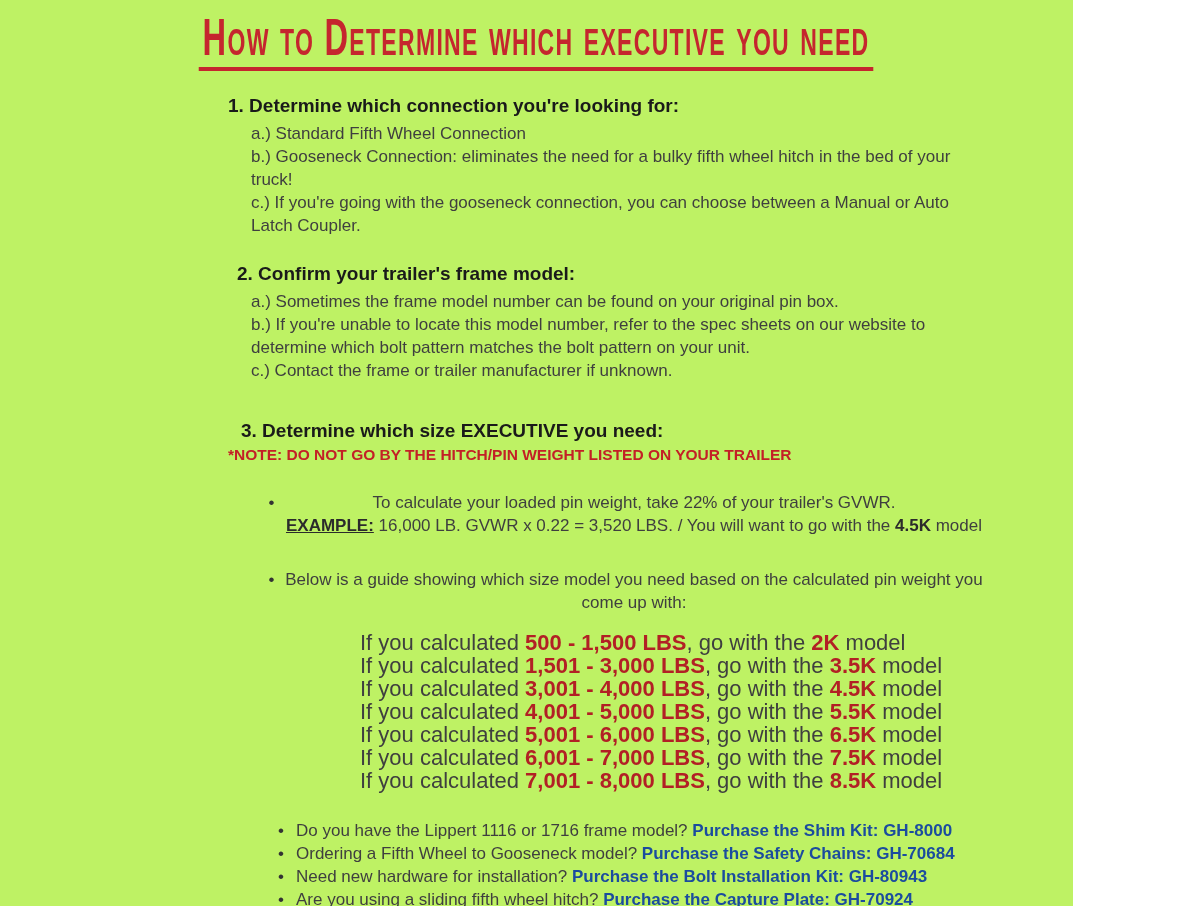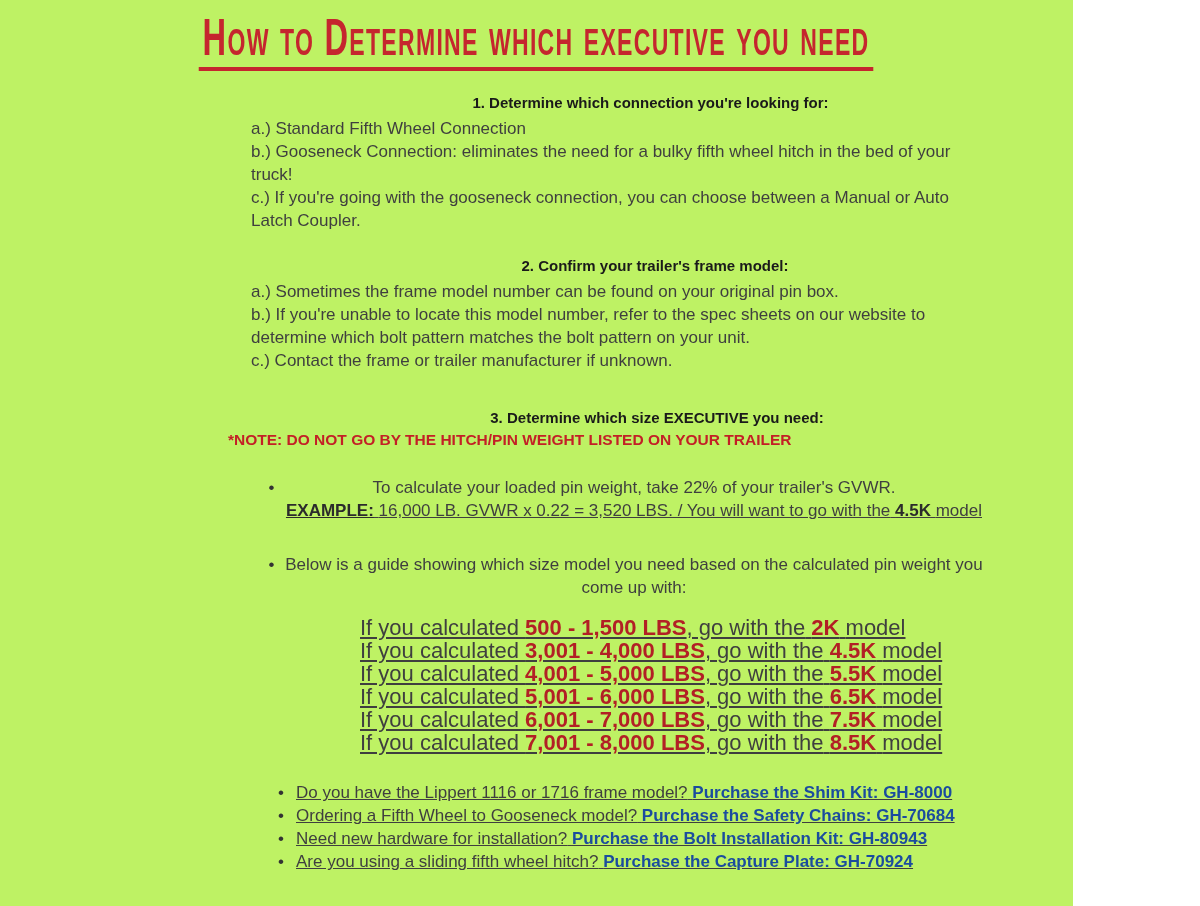--- a/index.html
+++ b/index.html
@@ -18,40 +18,40 @@
   }
   
   .title-wrap{padding-top:12px;text-align:center;}
   .title{margin:0;display:inline-block;transform:scaleX(0.64);transform-origin:50% 50%;}
   .title-text{
     display:inline-block;font-size:51px;line-height:1.02;font-weight:800;
     font-variant:small-caps;letter-spacing:2px;color:var(--title-red);
     border-bottom:4px solid var(--title-red);padding:0 6px 3px 6px;
   }
   
-  .h2{font-size:15px;line-height:1.25;font-weight:700;color:var(--heading-dark);margin:0 0 0 228px;text-align:center;}
+  .h2{font-size:19px;line-height:1.25;font-weight:700;color:var(--heading-dark);margin:0 0 0 228px;}
   .sec1 .h2{margin-top:23px;}
   .sec2 .h2{margin-left:237px;margin-top:25px;}
   .sec3 .h2{margin-left:241px;margin-top:37px;}
   
   .subs{margin:4px 0 0 251px;width:712px;}
   .sub{margin:0;font-size:17px;line-height:23px;}
   
   .note{margin:3px 0 0 228px;font-size:15.5px;font-weight:700;color:var(--note-red);line-height:20px;}
   
   .bullet-group{display:flex;margin:26px 0 0 262px;text-align:center;}
   .bullet-group.guide{margin-top:31px;}
   .dot{width:19px;flex:none;font-size:17px;line-height:23px;color:#333;}
   .dot::before{content:"\2022";}
   .bullet-body{width:706px;}
   .line{margin:0;font-size:17px;line-height:23px;}
   .guide .line{width:706px;}
   .ex-label{color:#2b2b2b;font-weight:700;text-decoration:underline;}
   .dark-bold{color:#2b2b2b;font-weight:700;}
-  .nowrap{white-space:nowrap;text-decoration:underline;}
+  .nowrap{white-space:nowrap;}
   
   .weight-list{margin:17px 0 0 360px;}
   .wrow{margin:0;font-size:22px;line-height:23px;}
   .red{color:var(--accent-red);font-weight:700;}
   
   .faq-list{margin:27px 8px 0 278px;}
   .faq-row{display:flex;}
   .faq-row .dot{width:18px;}
   .link{color:var(--link-blue);font-weight:700;text-decoration:none;cursor:pointer;}
 </style>
@@ -98,20 +98,21 @@
   </div>
 
   <div class="bullet-group guide">
     <span class="dot"></span>
     <p class="line">Below is a guide showing which size model you need based on the calculated pin weight you come up with:</p>
   </div>
 
   <div class="weight-list">
 
   <p class="wrow nowrap"><span>If you calculated</span> <strong class="red">500 - 1,500 LBS</strong><span>, go with the</span> <strong class="red">2K</strong> <span>model</span></p>
+      <p class="wrow nowrap"><span>If you calculated</span> <strong class="red">1,501 - 3,000 LBS</strong><span>, go with the</span> <strong class="red">3.5K</strong> <span>model</span></p>
       <p class="wrow nowrap"><span>If you calculated</span> <strong class="red">3,001 - 4,000 LBS</strong><span>, go with the</span> <strong class="red">4.5K</strong> <span>model</span></p>
       <p class="wrow nowrap"><span>If you calculated</span> <strong class="red">4,001 - 5,000 LBS</strong><span>, go with the</span> <strong class="red">5.5K</strong> <span>model</span></p>
       <p class="wrow nowrap"><span>If you calculated</span> <strong class="red">5,001 - 6,000 LBS</strong><span>, go with the</span> <strong class="red">6.5K</strong> <span>model</span></p>
       <p class="wrow nowrap"><span>If you calculated</span> <strong class="red">6,001 - 7,000 LBS</strong><span>, go with the</span> <strong class="red">7.5K</strong> <span>model</span></p>
       <p class="wrow nowrap"><span>If you calculated</span> <strong class="red">7,001 - 8,000 LBS</strong><span>, go with the</span> <strong class="red">8.5K</strong> <span>model</span></p>
     </div>
 
   <div class="faq-list">
 
       <div class="faq-row">

